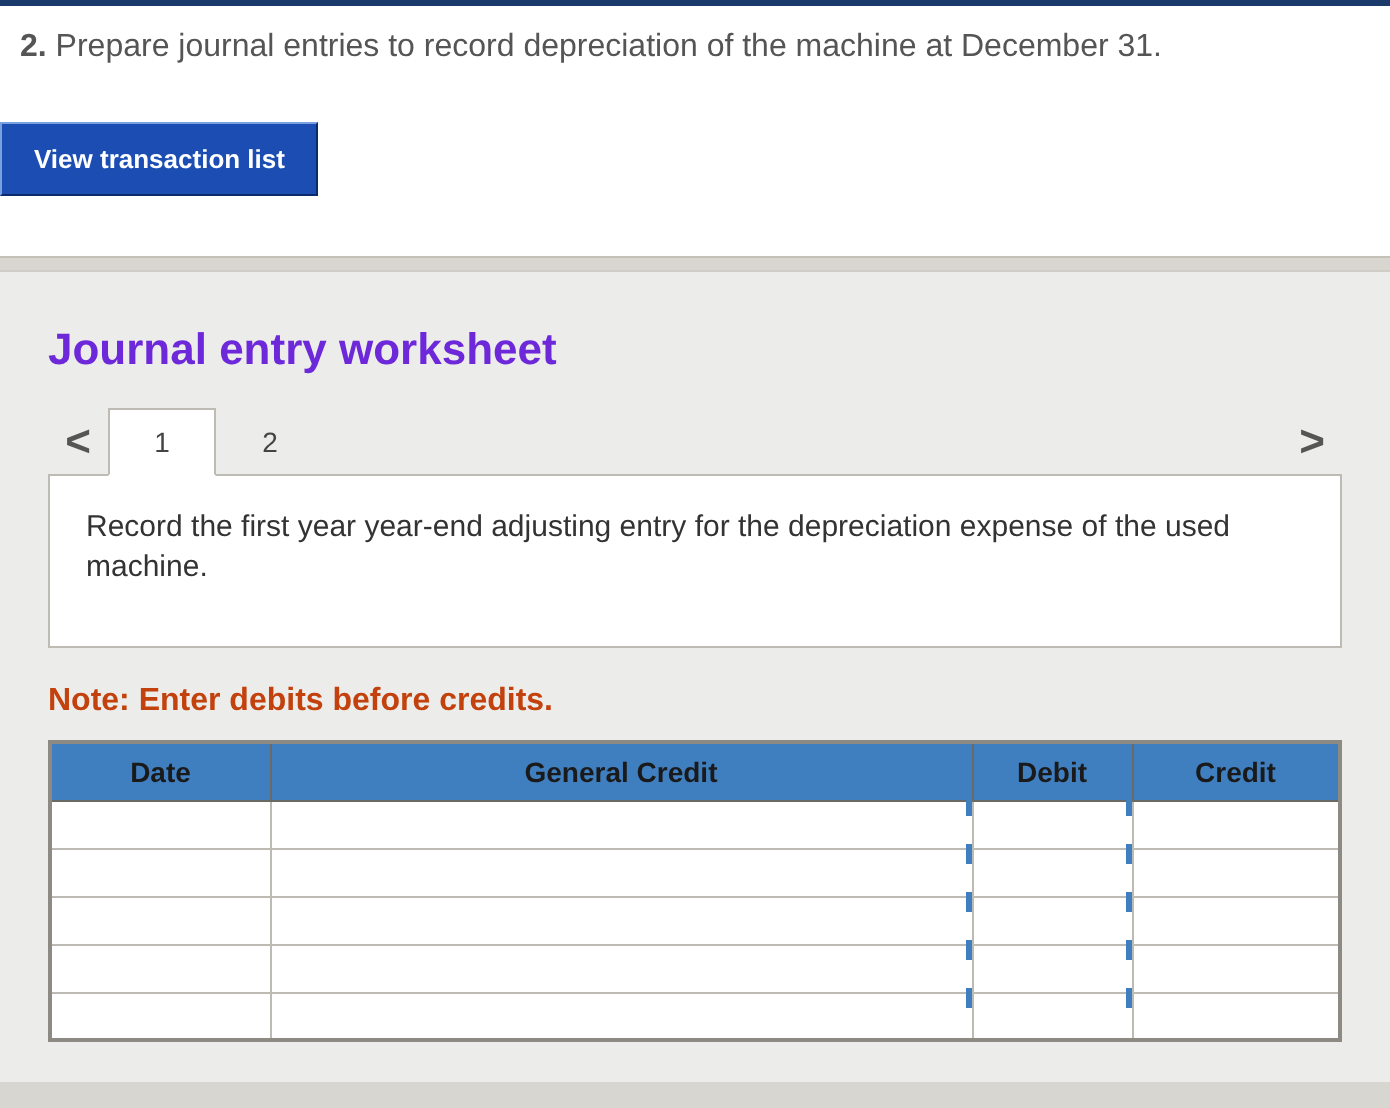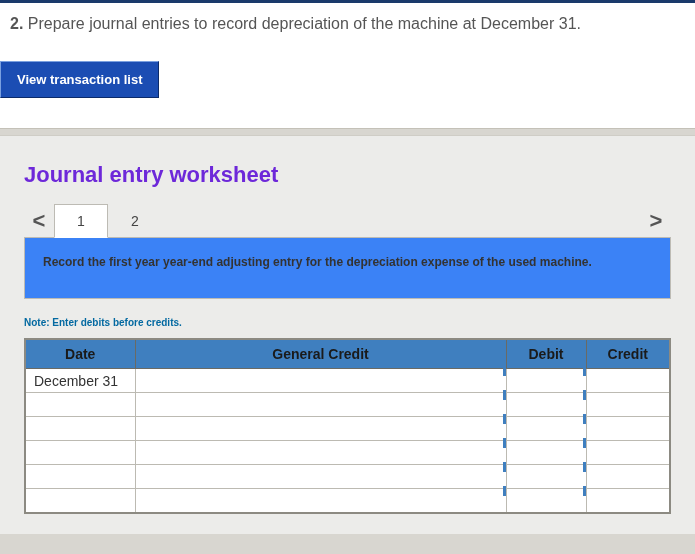--- a/index.html
+++ b/index.html
@@ -75,32 +75,31 @@
     font-size: 14px;
     color: #444;
     cursor: pointer;
   }
   .tab.active {
     background: #fff;
     border: 1px solid #bdbbb4;
     border-bottom: 1px solid #fff;
   }
   .instruction-box {
-    background: #3b82f6;
+    background: #ffffff;
     border: 1px solid #bdbbb4;
     padding: 16px 18px 28px 18px;
-    font-size: 12px;
+    font-size: 15px;
     color: #333;
     line-height: 1.35;
-    font-weight: bold;
   }
   .note {
-    color: #0369a1;
-    font-weight: bold;
-    font-size: 10px;
+    color: #c2410c;
+    font-weight: bold;
+    font-size: 16px;
     margin: 18px 0 10px 0;
   }
   table.journal {
     border-collapse: collapse;
     width: 100%;
     background: #fff;
     border: 2px solid #8c8a82;
     padding-left: 16px;
   }
   table.journal th {
@@ -114,21 +113,21 @@
   }
   table.journal td {
     border: 1px solid #bcbab2;
     height: 24px;
     padding: 3px 8px;
     font-size: 14px;
   }
   .col-date { width: 110px; }
   .col-gj { width: auto; }
   .col-debit { width: 80px; }
-  .col-credit { width: 84px; }
+  .col-credit { width: 104px; }
   .amount-cell { position: relative; }
   .amount-cell::before {
     content: "";
     position: absolute;
     left: -4px; top: -3px;
     width: 3px; height: 10px;
     background: #3f7fbf;
   }
 </style>
 </head>
@@ -160,26 +159,20 @@
     <thead>
       <tr>
         <th class="col-date">Date</th>
         <th class="col-gj">General Credit</th>
         <th class="col-debit">Debit</th>
         <th class="col-credit">Credit</th>
       </tr>
     </thead>
     <tbody>
       <tr>
-        <td>December 31</td>
-        <td></td>
-        <td class="amount-cell"></td>
-        <td class="amount-cell"></td>
-      </tr>
-      <tr>
         <td></td>
         <td></td>
         <td class="amount-cell"></td>
         <td class="amount-cell"></td>
       </tr>
       <tr>
         <td></td>
         <td></td>
         <td class="amount-cell"></td>
         <td class="amount-cell"></td>

